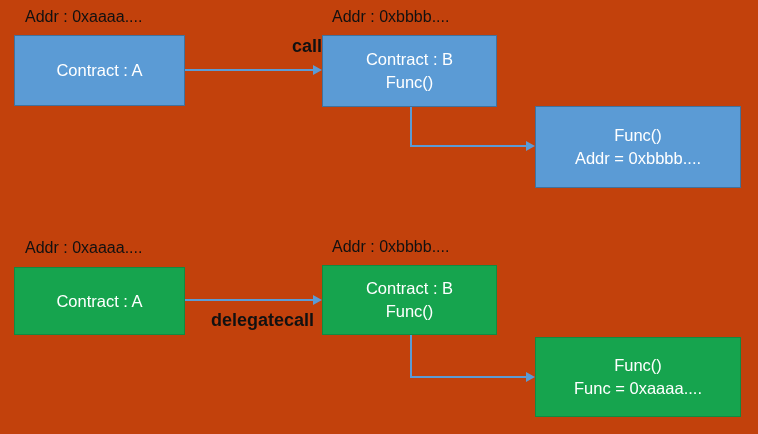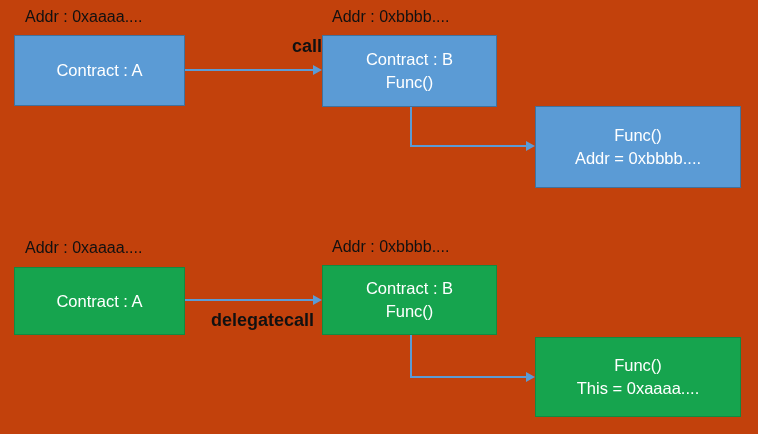--- a/index.html
+++ b/index.html
@@ -125,16 +125,16 @@
     <span>Contract : B</span>
     <span>Func()</span>
   </div>
 
   <div id="s2-elbow-v" class="line"></div>
   <div id="s2-elbow-h" class="line"></div>
   <div id="s2-elbow-head" class="arrowhead"></div>
 
   <div id="s2-box-r" class="box green">
     <span>Func()</span>
-    <span>This = 0xaaaa....</span>
+    <span>Func = 0xaaaa....</span>
   </div>
 
 </div>
 
 </body></html>

